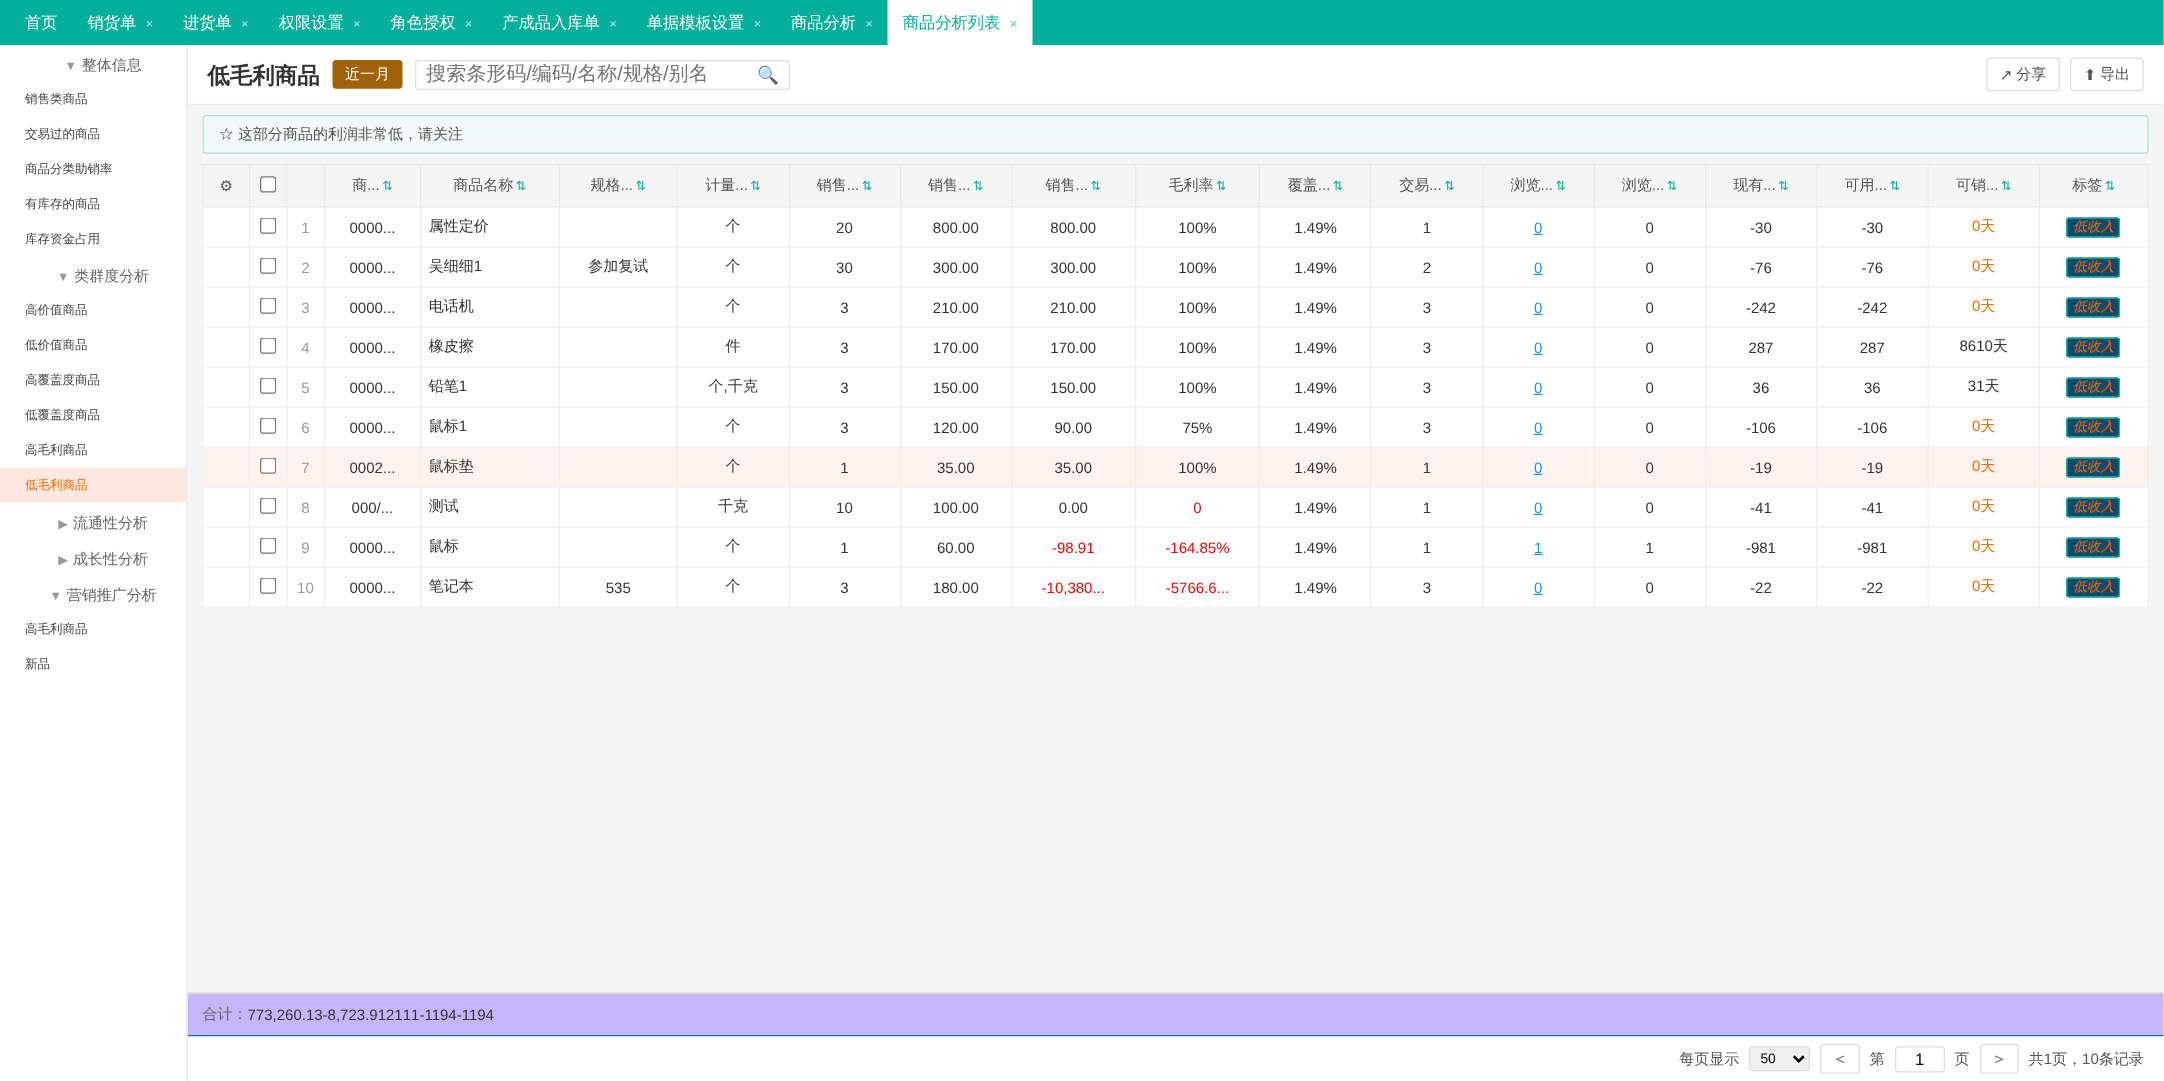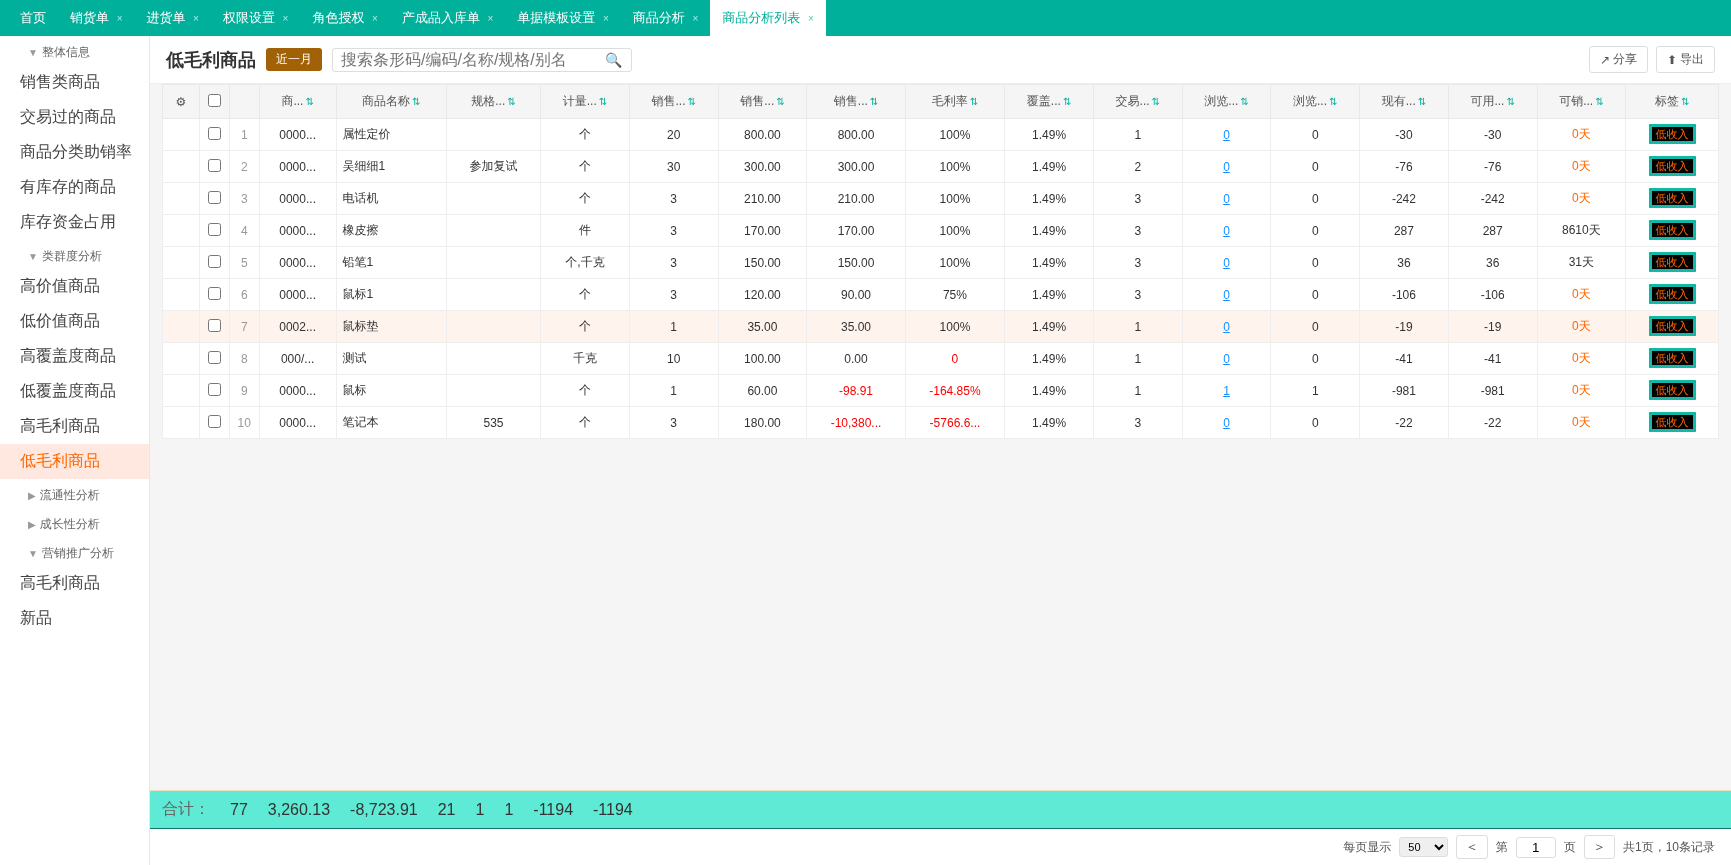--- a/index.html
+++ b/index.html
@@ -35,27 +35,27 @@
       border-right: 1px solid #e8e8e8;
       overflow-y: auto;
       flex-shrink: 0;
     }
     .sidebar-group-title {
       padding: 8px 12px 4px 28px;
       color: #666;
       font-size: 12px;
       display: flex;
       align-items: center;
-      justify-content: flex-start;
+      justify-content: center;
     }
     .sidebar-item {
       padding: 7px 12px 7px 20px;
       cursor: pointer;
       color: #444;
-      font-size: 16px;
+      font-size: 10px;
     }
     .sidebar-item.active { background: #ffe8e0; color: #ff6600; }
 
     
     .content { flex: 1; overflow: hidden; display: flex; flex-direction: column; }
 
     
     .content-header {
       padding: 10px 16px;
       display: flex;
@@ -154,37 +154,37 @@
       white-space: nowrap;
       color: #333;
     }
     tbody td.text-left { text-align: left; }
     tbody td.orange { color: #ff6600; }
     tbody td.red { color: #ff0000; }
     tbody td.blue { color: #1890ff; text-decoration: underline; cursor: pointer; }
 
     
     .tag {
-      background: #000000;
+      background: #0c4a6e;
       color: #ff6600;
-      border: 3px solid #14b8a6;
+      border: 1px solid #14b8a6;
       border-radius: 2px;
       padding: 1px 4px;
       font-size: 11px;
+      font-style: italic;
     }
 
     
     .table-footer {
-      background: #5eead4;
+      background: #c4b5fd;
       border-top: 1px solid #e8e0c0;
       padding: 8px 12px;
       display: flex;
       align-items: center;
-      gap: 20px;
-      font-size: 16px;
+      font-size: 12px;
     }
     .table-footer .footer-label { color: #666; }
     .table-footer .footer-value { color: #333; }
 
     
     .pagination-bar {
       background: #fff;
       border-top: 1px solid #0f766e;
       padding: 6px 16px;
       display: flex;
@@ -318,20 +318,21 @@
           <span>↗</span>
           <span>分享</span>
         </button>
         <button class="header-btn">
           <span>⬆</span>
           <span>导出</span>
         </button>
       </div>
     </div>
 
+    <div class="notice-bar">☆ 这部分商品的利润非常低，请关注</div>
 
     <div class="table-container">
       <table>
         <thead>
           <tr>
             <th>⚙</th>
             <th class="checkbox-cell"><input type="checkbox" style=""></th>
             <th></th>
             <th>商...<span class="sort-icon">⇅</span></th>
             <th>商品名称<span class="sort-icon">⇅</span></th>

